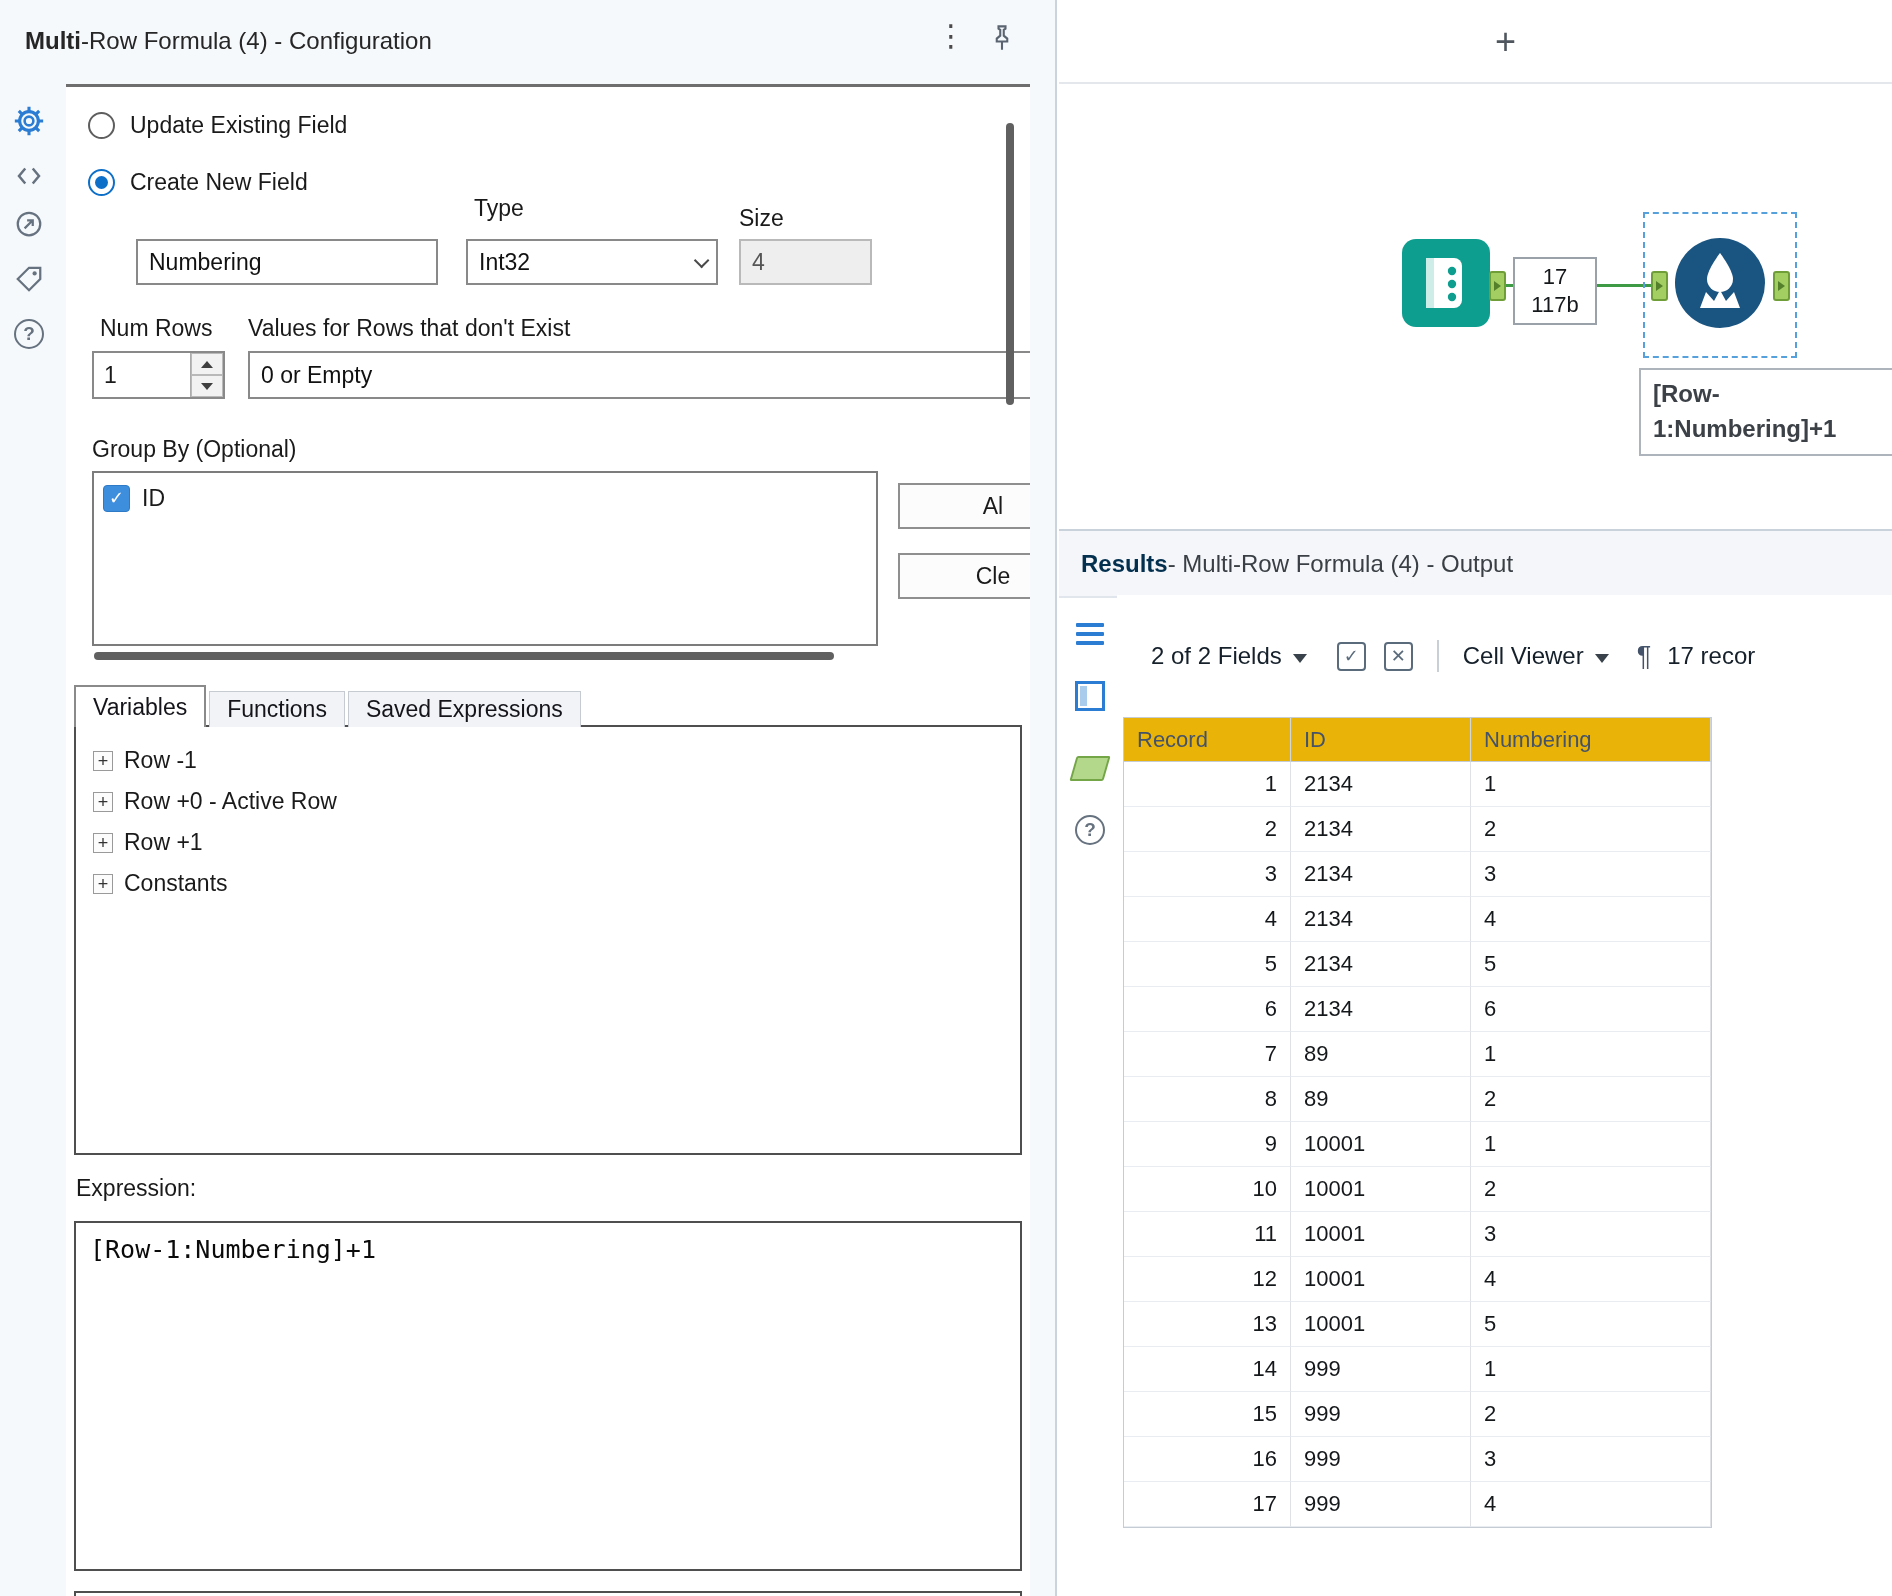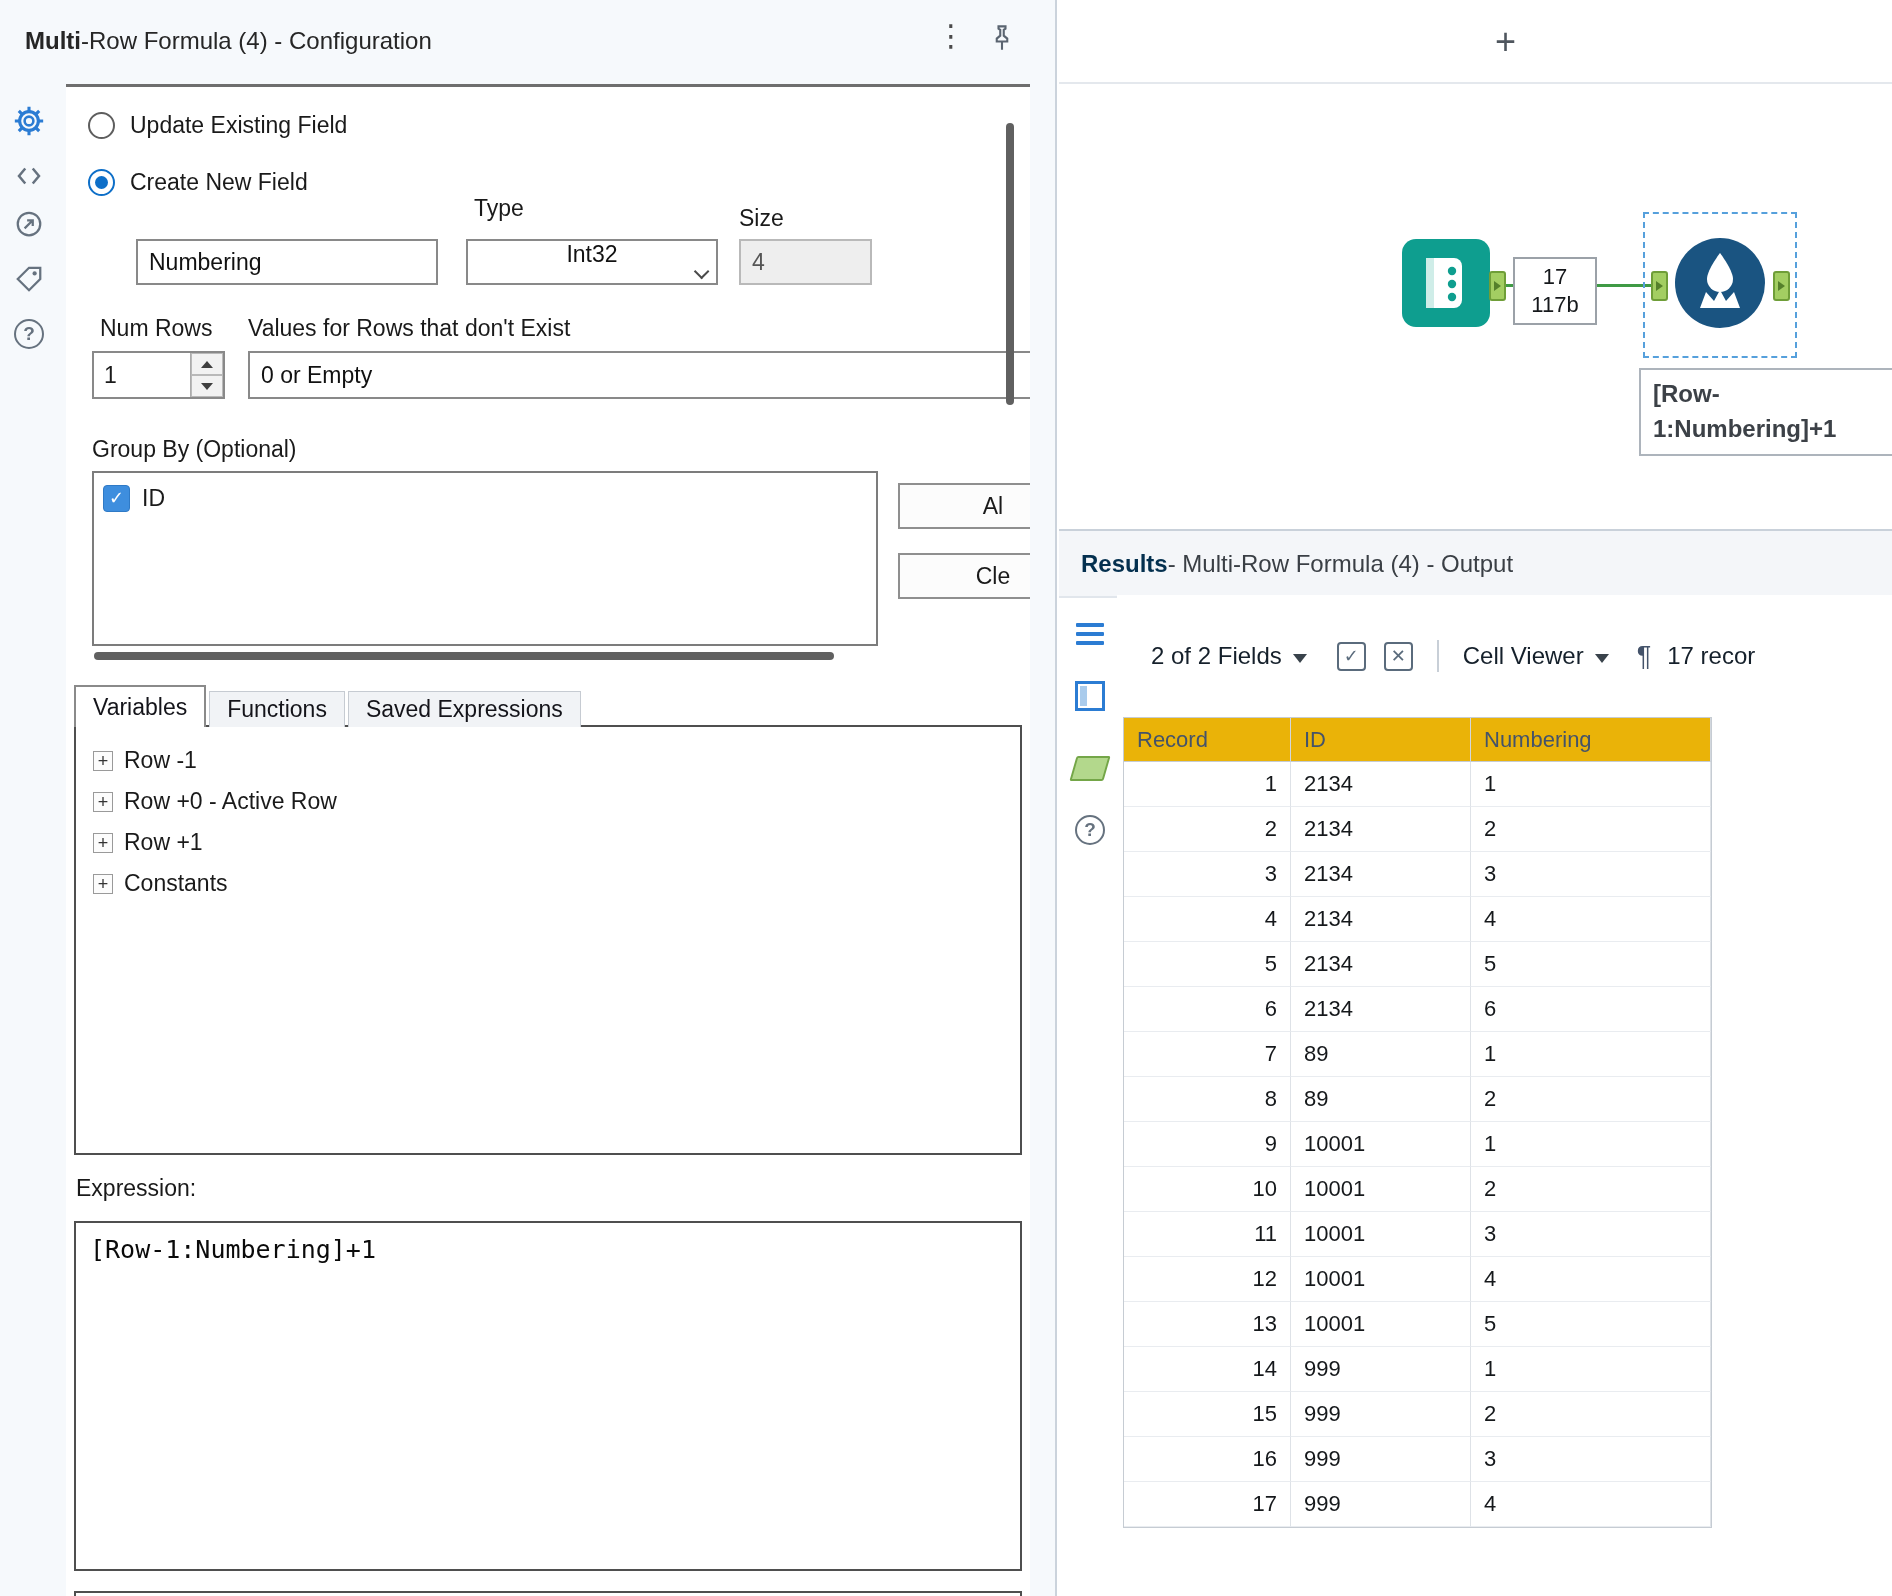--- a/index.html
+++ b/index.html
@@ -29,21 +29,21 @@
 .field-label{position:absolute;font-size:23px;color:#1A1A1A;}
 .lbl-type{left:400px;top:108px;margin-left:8px;}
 .lbl-size{left:673px;top:118px;}
 .lbl-numrows{left:26px;top:228px;margin-left:8px;}
 .lbl-missing{left:182px;top:228px;}
 .lbl-groupby{left:26px;top:349px;}
 
 .tbox{position:absolute;height:46px;border:2px solid #898989;background:#fff;font-size:23px;display:flex;align-items:center;padding:0 11px;color:#111;}
 input.tbox{outline:none;font-family:"Liberation Sans","DejaVu Sans",sans-serif;}
 .inp-name{left:70px;top:152px;width:302px;}
-.sel-type{left:400px;top:152px;width:252px;flex-direction:column;}
+.sel-type{left:400px;top:152px;width:252px;}
 .inp-size{left:673px;top:152px;width:133px;background:#EEEEEE;border-color:#B9B9B9;color:#555;}
 .sel-missing{left:182px;top:264px;width:806px;height:48px;}
 .chev{margin-left:auto;width:11px;height:11px;border-right:2px solid #4A4A4A;border-bottom:2px solid #4A4A4A;transform:rotate(45deg) translateY(-3px);flex:0 0 auto;}
 
 .spinner{position:absolute;left:26px;top:264px;width:133px;height:48px;border:2px solid #898989;background:#fff;display:flex;}
 .spin-val{flex:1;font-size:23px;display:flex;align-items:center;padding-left:10px;}
 .spin-btns{width:33px;display:flex;flex-direction:column;border-left:1px solid #ABABAB;}
 .spin-btn{flex:1;display:flex;align-items:center;justify-content:center;background:#F2F2F2;border:1px solid #B9B9B9;}
 .tri-up{width:0;height:0;border-left:6px solid transparent;border-right:6px solid transparent;border-bottom:7px solid #3F3F3F;}
 .tri-down{width:0;height:0;border-left:6px solid transparent;border-right:6px solid transparent;border-top:7px solid #3F3F3F;}

